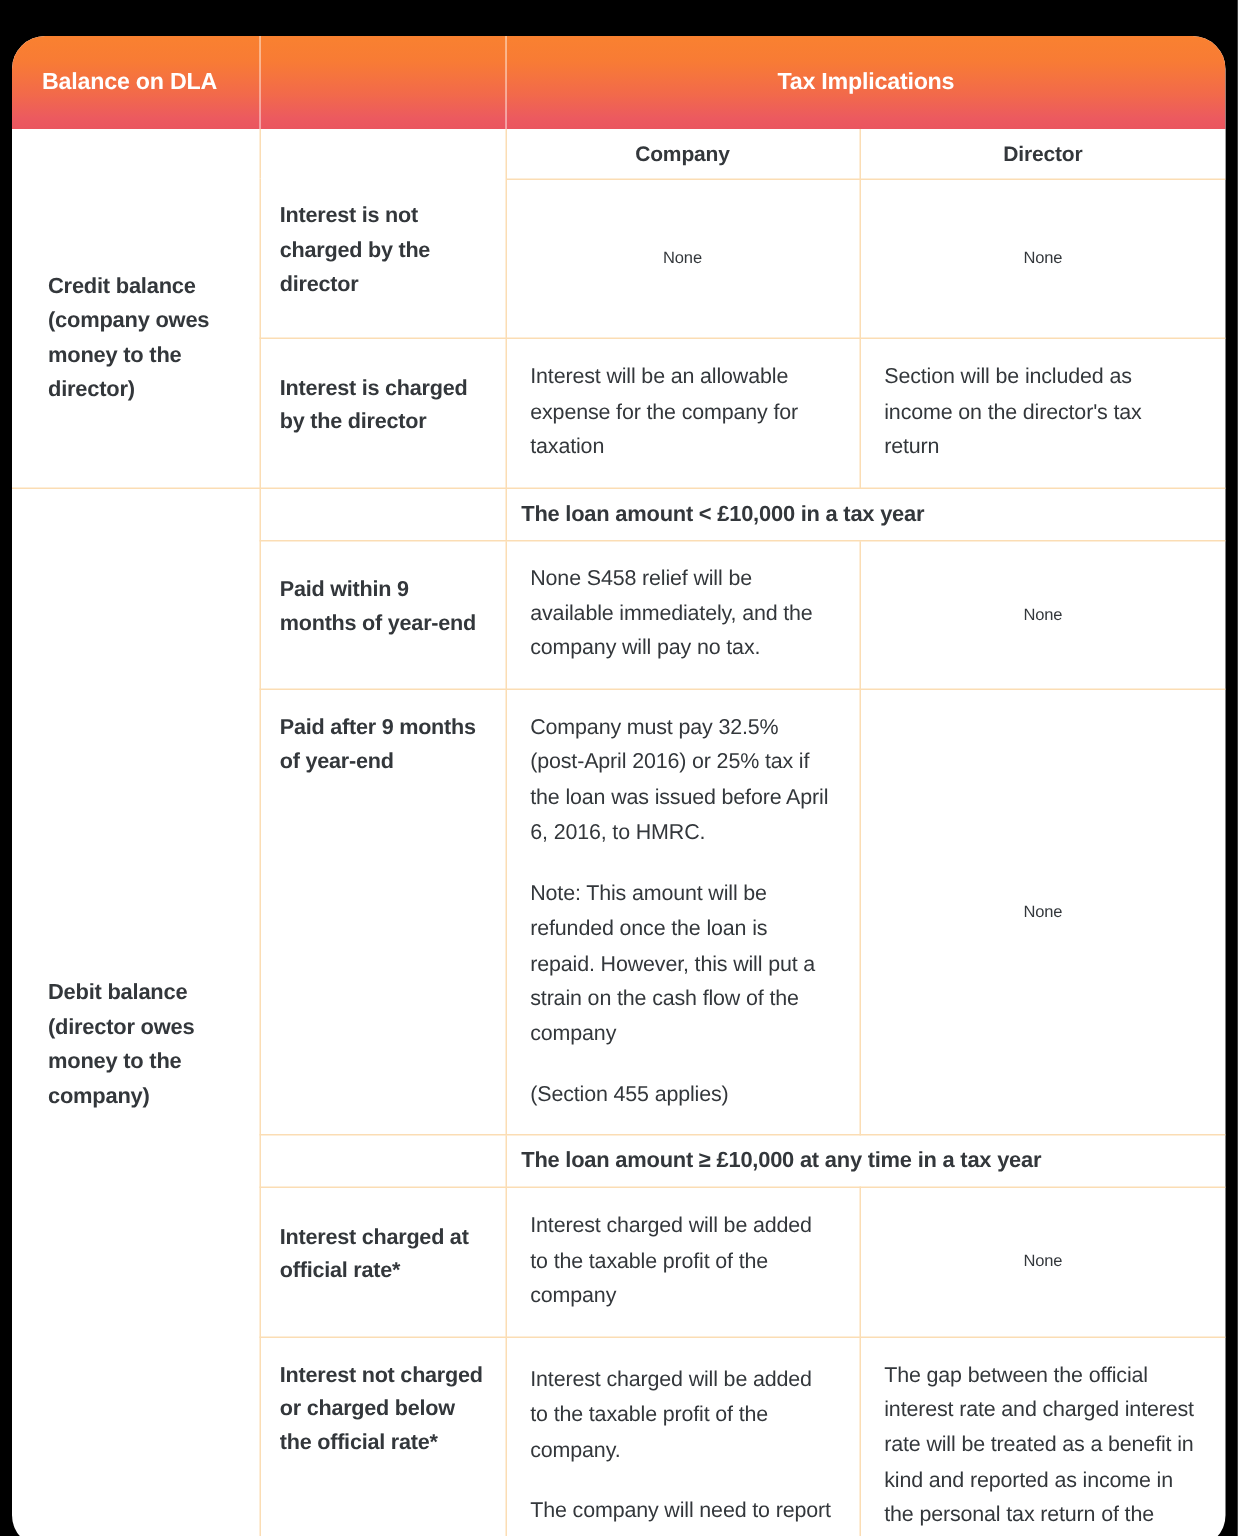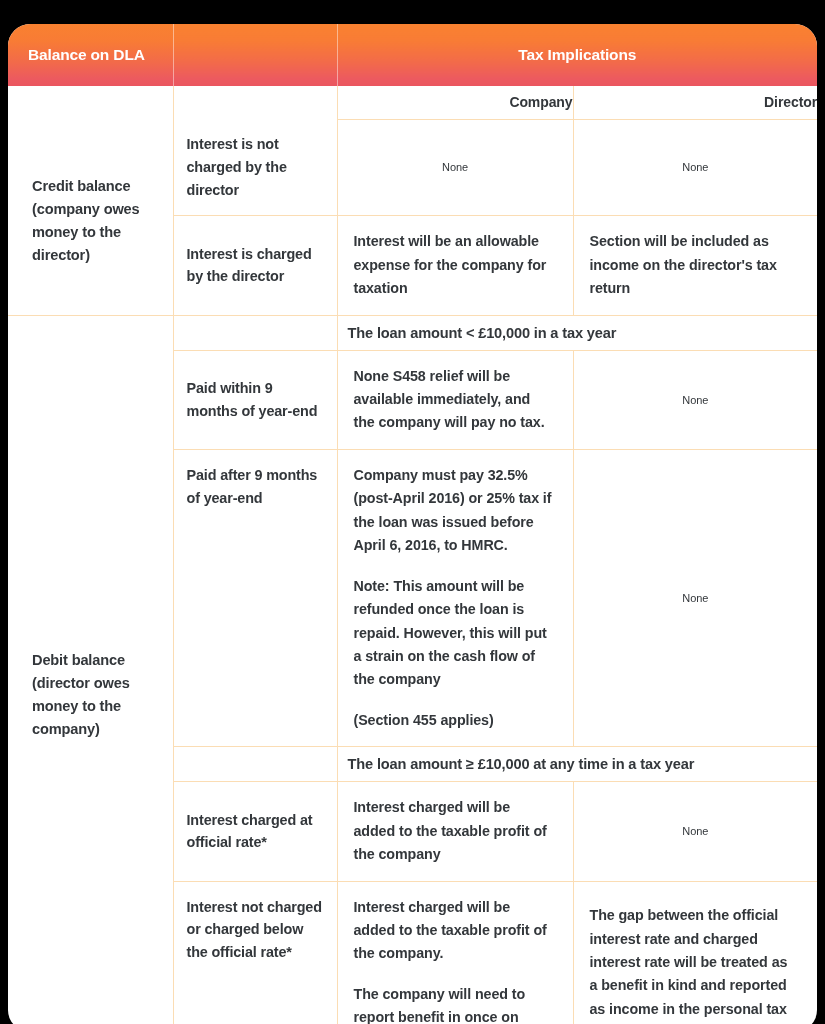--- a/index.html
+++ b/index.html
@@ -63,21 +63,21 @@
     text-align: center;
     border-left: 1px solid rgba(255,255,255,0.45) !important;
   }
 
   tr.head-sub td {
     height: 33px;
     background: #ffffff;
     font-size: 14px;
     font-weight: bold;
     color: #33373b;
-    text-align: right;
+    text-align: center;
     vertical-align: middle;
     letter-spacing: -0.1px;
   }
 
   
   table.dla td {
     border-right: 1.4px solid #fbddb4;
     border-bottom: 1.4px solid #fbddb4;
     vertical-align: middle;
     color: #33373b;
@@ -96,27 +96,27 @@
   td.rowhead.grp {
     padding-top: 22px;
     padding-left: 24px;
   }
 
   td.subhead {
     font-size: 14.4px;
     font-weight: bold;
     line-height: 1.58;
     letter-spacing: -0.15px;
-    padding: 14px 14px 14px 13px;
+    padding: 14px 14px 24px 13px;
     vertical-align: middle;
   }
 
   td.body-text {
     font-size: 14.3px;
-    font-weight: bold;
+    font-weight: normal;
     line-height: 1.64;
     letter-spacing: -0.1px;
     padding: 14px 18px 14px 16px;
     vertical-align: middle;
   }
   td.body-text p + p { margin-top: 17px; }
 
   td.centered {
     font-size: 11px;
     font-weight: normal;

